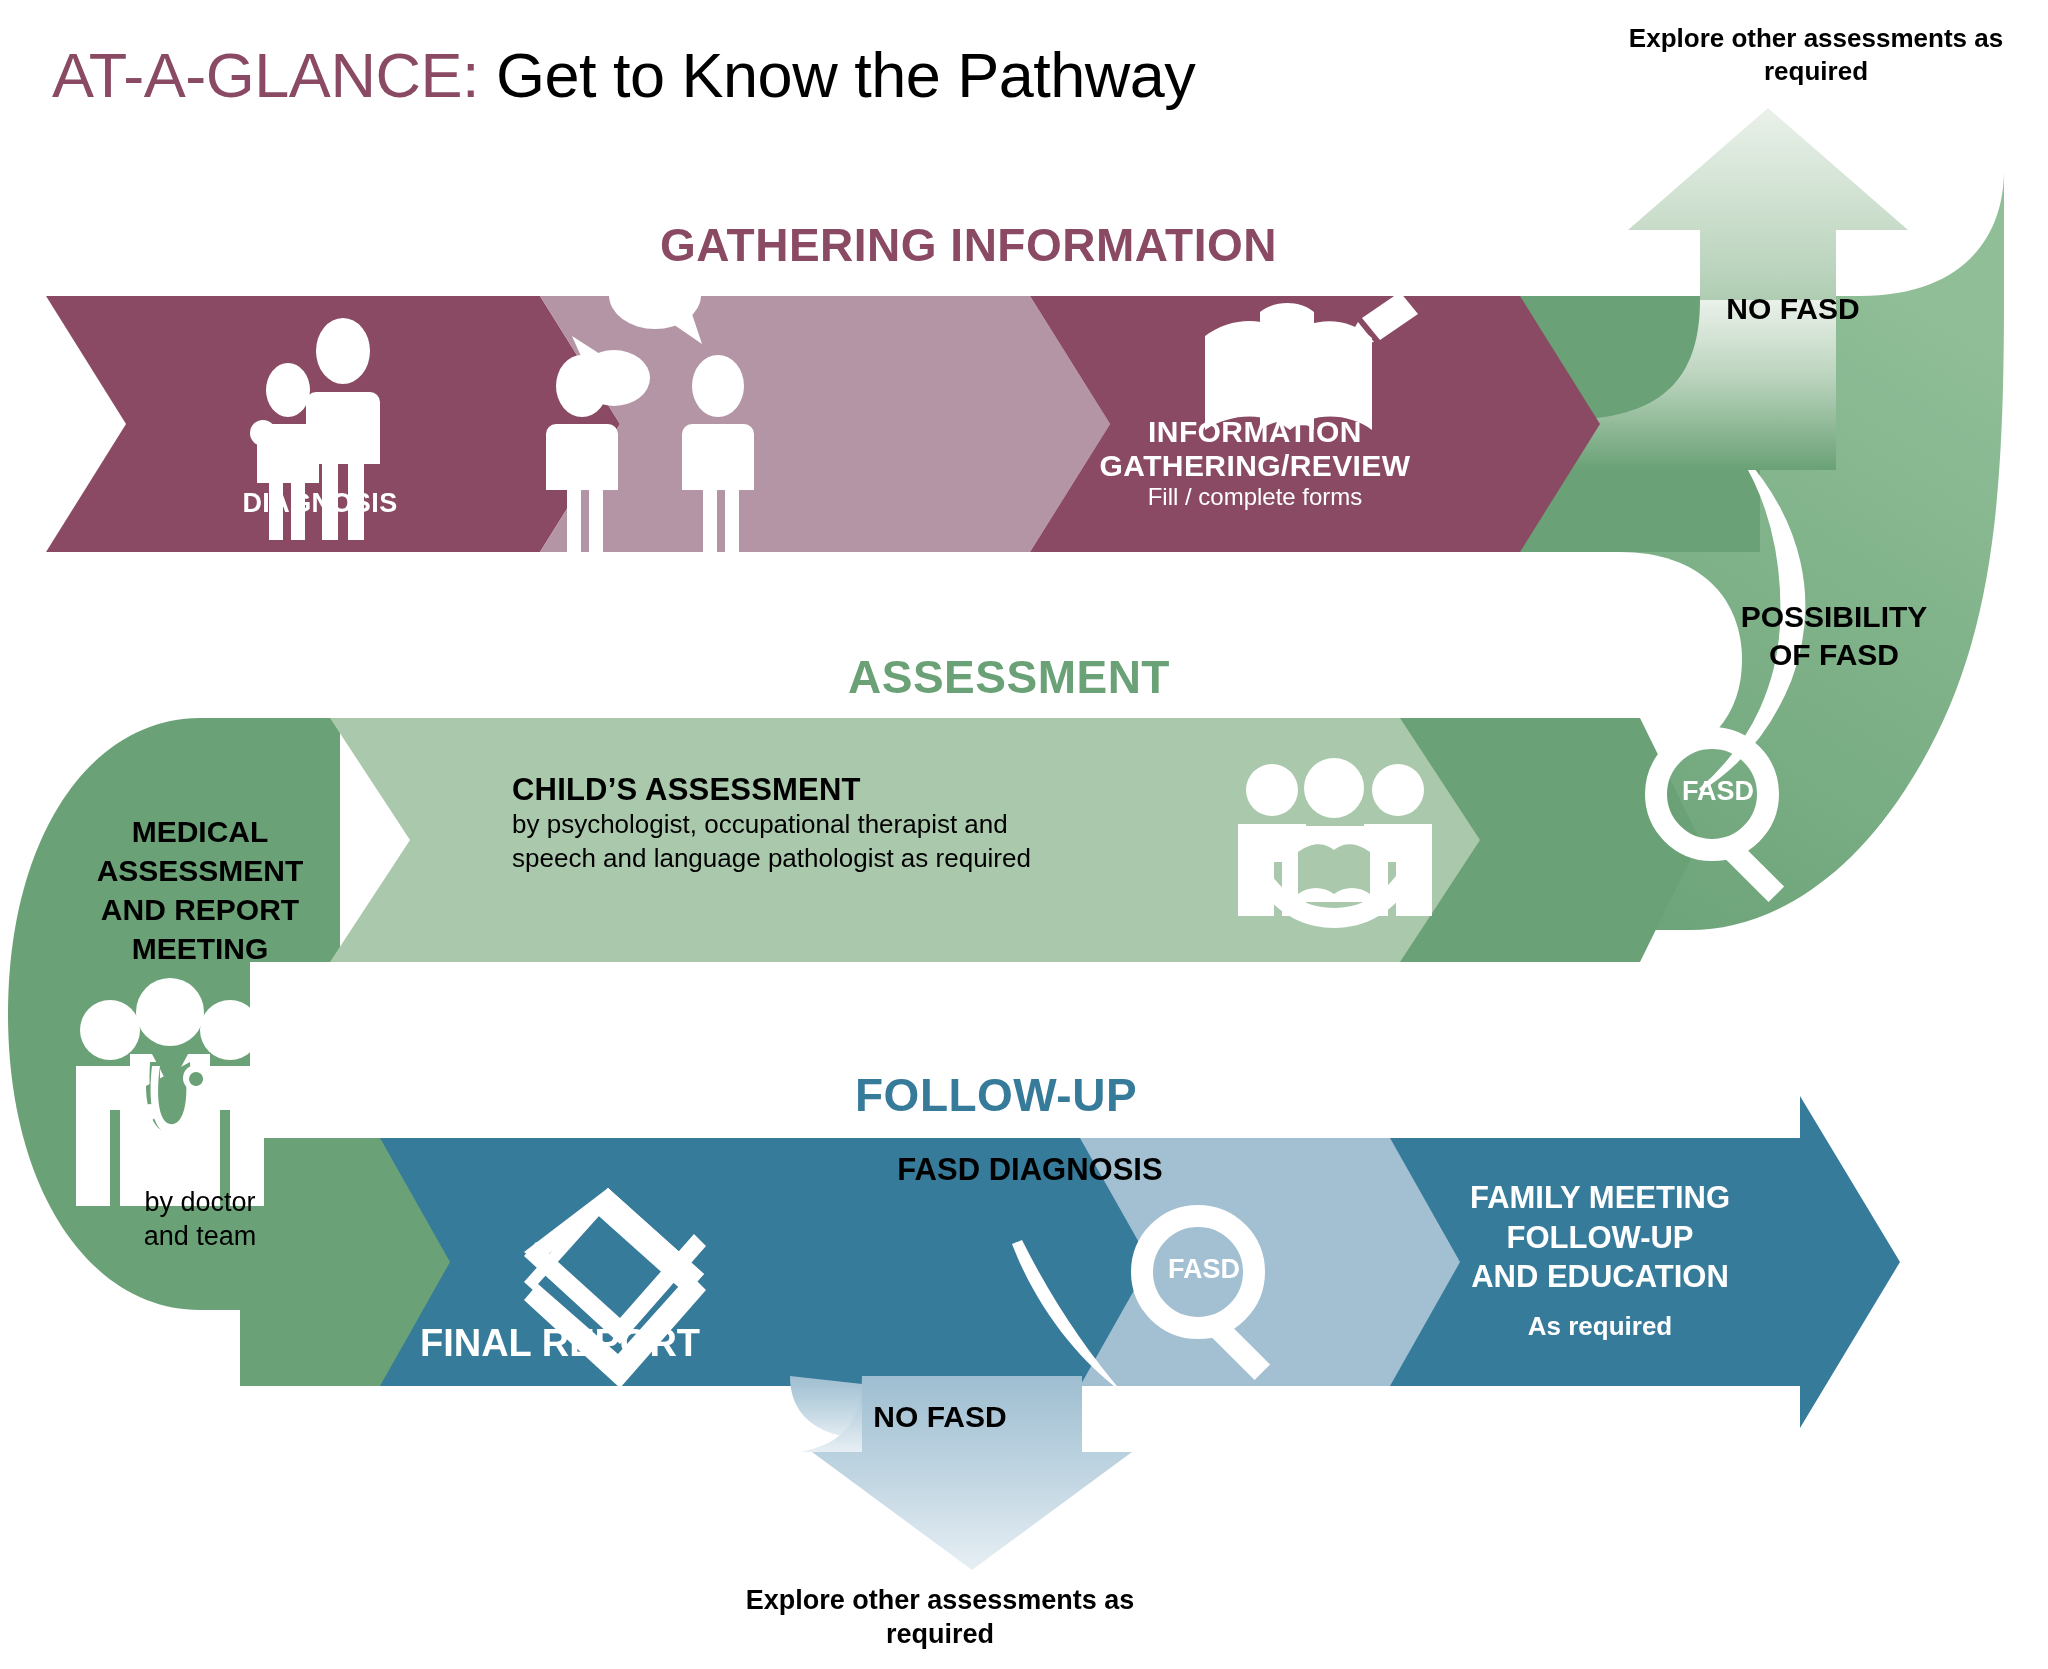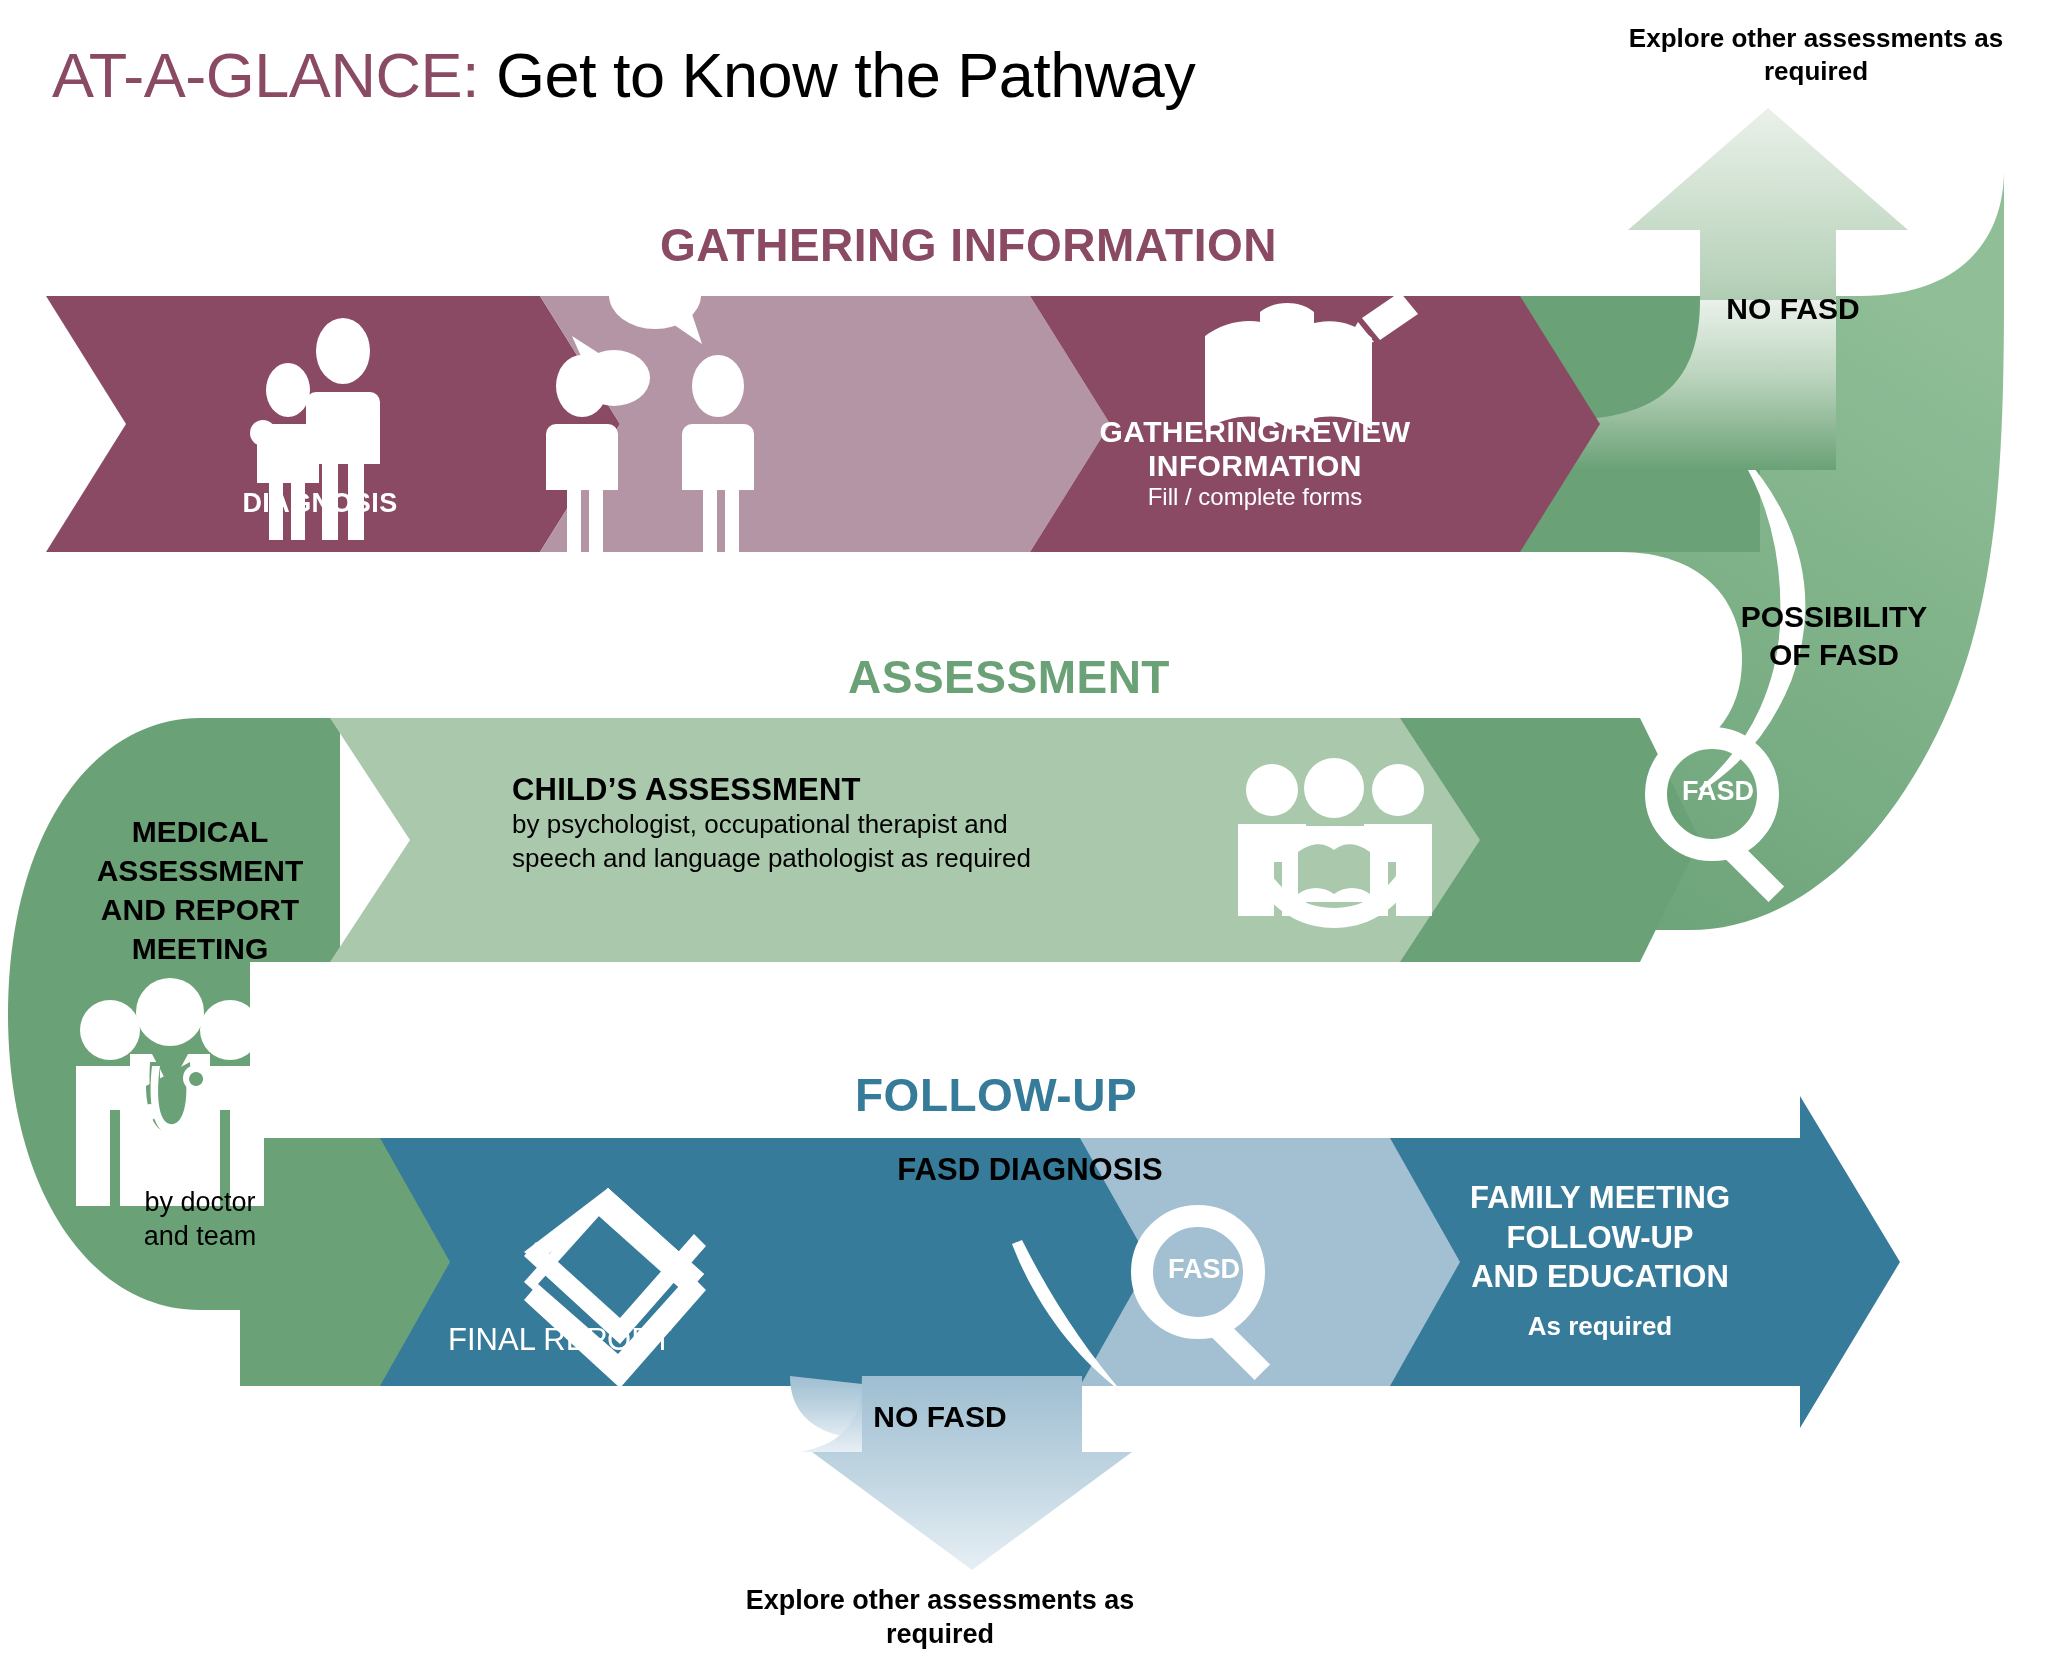--- a/index.html
+++ b/index.html
@@ -90,21 +90,21 @@
   }
   #txt-childassess {
     left: 512px; top: 772px; width: 680px; text-align: left; color: #000;
   }
   #txt-childassess .ca-title { font-weight: 700; font-size: 31px; letter-spacing: 0.2px; }
   #txt-childassess .ca-sub { font-weight: 400; font-size: 26px; line-height: 1.3; margin-top: 0; }
 
   
   #txt-finalreport {
     left: 380px; top: 1322px; width: 360px;
-    font-weight: 400; font-size: 31px; text-align: center; color: #fff;
+    font-weight: 700; font-size: 38px; text-align: center; color: #fff;
   }
   #txt-fasddiag {
     left: 810px; top: 1152px; width: 440px;
     font-weight: 700; font-size: 31px; text-align: center; color: #000000;
   }
   #txt-familymeet {
     left: 1400px; top: 1178px; width: 400px;
     text-align: center; color: #fff;
   }
   #txt-familymeet .fm-line { font-weight: 700; font-size: 31px; line-height: 1.28; }
@@ -337,22 +337,22 @@
   <div class="abs sect-head" id="head-gather">GATHERING INFORMATION</div>
   <div class="abs sect-head" id="head-assess">ASSESSMENT</div>
   <div class="abs sect-head" id="head-follow">FOLLOW-UP</div>
 
   <div class="abs band-label-white" id="txt-referrals">
     <div class="lbl-big">DIAGNOSIS</div>
   </div>
 
 
   <div class="abs band-label-white" id="txt-inforeview">
+    <div class="lbl-big2">INFORMATION</div>
     <div class="lbl-big2">GATHERING/REVIEW</div>
-    <div class="lbl-big2">INFORMATION</div>
     <div class="lbl-sub">Fill / complete forms</div>
   </div>
 
   <div class="abs" id="txt-explore-top">Explore other assessments as required</div>
   <div class="abs" id="txt-nofasd-top">NO FASD</div>
   <div class="abs" id="txt-possibility">
     <div>POSSIBILITY</div>
     <div>OF FASD</div>
   </div>
 

